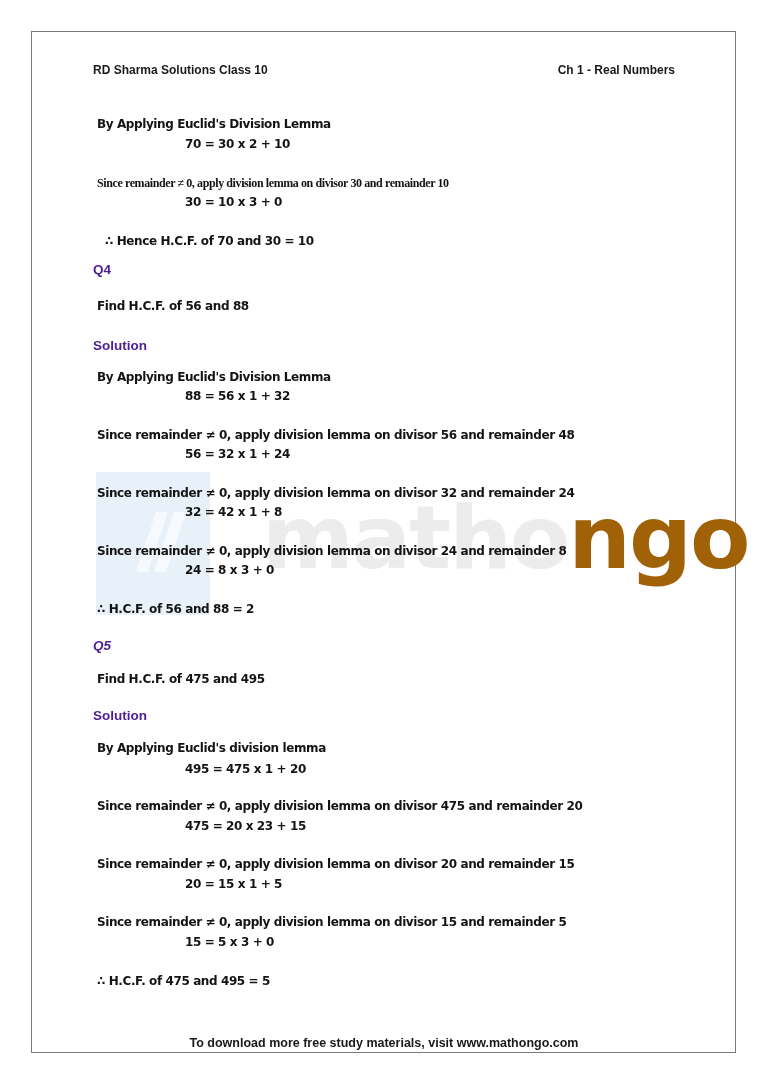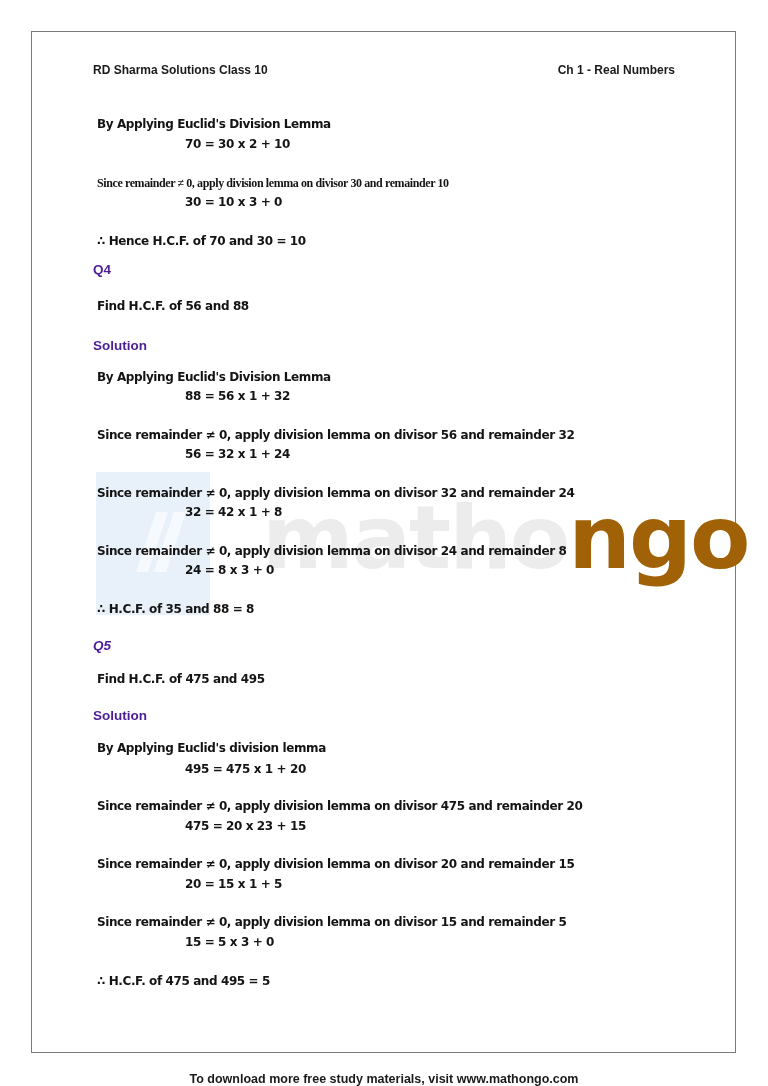--- a/index.html
+++ b/index.html
@@ -8,21 +8,21 @@
   .watermark-box { position:absolute; left:96px; top:472px; width:114px; height:143px; background:#e8f1fa; }
   .watermark-stripes { position:absolute; left:0; top:0; width:100%; height:100%; }
   .watermark-text { position:absolute; left:262px; top:494px; font-family:"DejaVu Sans", sans-serif; font-weight:bold; font-size:88px; letter-spacing:-2px; line-height:1; color:#ececec; white-space:nowrap; }
   .watermark-text .go { color:#a16207; }
   .header { position:absolute; top:63px; font-family:"Liberation Sans", sans-serif; font-weight:bold; font-size:12px; color:#1a1a1a; }
   .header-left { left:93px; }
   .header-right { right:93px;text-align:center; }
   .line { position:absolute; left:97px; font-family:"DejaVu Sans", sans-serif; font-weight:bold; font-size:12px; letter-spacing:-0.4px; white-space:nowrap; color:#141414; }
   .eq { left:145px;margin-left:40px; }
   .red { font-family:"Liberation Sans", sans-serif; font-weight:bold; font-size:13.5px; color:#4c1d95; left:93px; letter-spacing:0; }
-  .footer { position:absolute; top:1072px; left:0; width:768px; text-align:center; font-family:"Liberation Sans", sans-serif; font-weight:bold; font-size:12.5px; color:#1a1a1a; }
+  .footer { position:absolute; top:1036px; left:0; width:768px; text-align:center; font-family:"Liberation Sans", sans-serif; font-weight:bold; font-size:12.5px; color:#1a1a1a; }
 </style>
 </head>
 <body>
 
 <div class="page-frame"></div>
 
 <div class="watermark-box">
   <svg class="watermark-stripes" viewBox="0 0 114 143" preserveAspectRatio="none">
     <polygon points="40,100 52,100 72,40 60,40" fill="#f6f9fd"></polygon>
     <polygon points="58,100 70,100 90,40 78,40" fill="#f6f9fd"></polygon>
@@ -30,34 +30,34 @@
 </div>
 <div class="watermark-text"><span>matho</span><span class="go">ngo</span></div>
 
 <div class="header header-left">RD Sharma Solutions Class 10</div>
 <div class="header header-right">Ch 1 - Real Numbers</div>
 
 <div class="line" style="top:117px;">By Applying Euclid's Division Lemma</div>
 <div class="line eq" style="top:137px;">70 = 30 x 2 + 10</div>
 <div class="line" style="top:176px;font-family:Liberation Serif, serif;">Since remainder  ≠ 0, apply division lemma on divisor 30 and remainder 10</div>
 <div class="line eq" style="top:195px;">30 = 10 x 3 + 0</div>
-<div class="line" style="top:234px;">∴ Hence H.C.F. of 70 and 30 = 10</div>
+<div class="line" style="top:234px;margin-left:8px;">∴ Hence H.C.F. of 70 and 30 = 10</div>
 
 <div class="line red" style="top:262px;">Q4</div>
 <div class="line" style="top:299px;">Find H.C.F. of 56 and 88</div>
 <div class="line red" style="top:338px;">Solution</div>
 <div class="line" style="top:370px;">By Applying Euclid's Division Lemma</div>
 <div class="line eq" style="top:389px;">88 = 56 x 1 + 32</div>
-<div class="line" style="top:428px;">Since remainder  ≠ 0, apply division lemma on divisor 56 and remainder 32</div>
+<div class="line" style="top:428px;">Since remainder  ≠ 0, apply division lemma on divisor 56 and remainder 48</div>
 <div class="line eq" style="top:447px;">56 = 32 x 1 + 24</div>
 <div class="line" style="top:486px;">Since remainder  ≠ 0, apply division lemma on divisor 32 and remainder 24</div>
 <div class="line eq" style="top:505px;">32 = 42 x 1 + 8</div>
 <div class="line" style="top:544px;">Since remainder  ≠ 0, apply division lemma on divisor 24 and remainder 8</div>
 <div class="line eq" style="top:563px;">24 = 8 x 3 + 0</div>
-<div class="line" style="top:602px;">∴ H.C.F. of 35 and 88 = 8</div>
+<div class="line" style="top:602px;">∴ H.C.F. of 56 and 88 = 2</div>
 
 <div class="line red" style="top:638px;font-style:italic;">Q5</div>
 <div class="line" style="top:672px;">Find H.C.F. of 475 and 495</div>
 <div class="line red" style="top:708px;">Solution</div>
 <div class="line" style="top:741px;">By Applying Euclid's division lemma</div>
 <div class="line eq" style="top:762px;">495 = 475 x 1 + 20</div>
 <div class="line" style="top:799px;">Since remainder  ≠ 0, apply division lemma on divisor 475 and remainder 20</div>
 <div class="line eq" style="top:819px;">475 = 20 x 23 + 15</div>
 <div class="line" style="top:857px;">Since remainder  ≠ 0, apply division lemma on divisor 20 and remainder 15</div>
 <div class="line eq" style="top:877px;">20 = 15 x 1 + 5</div>

